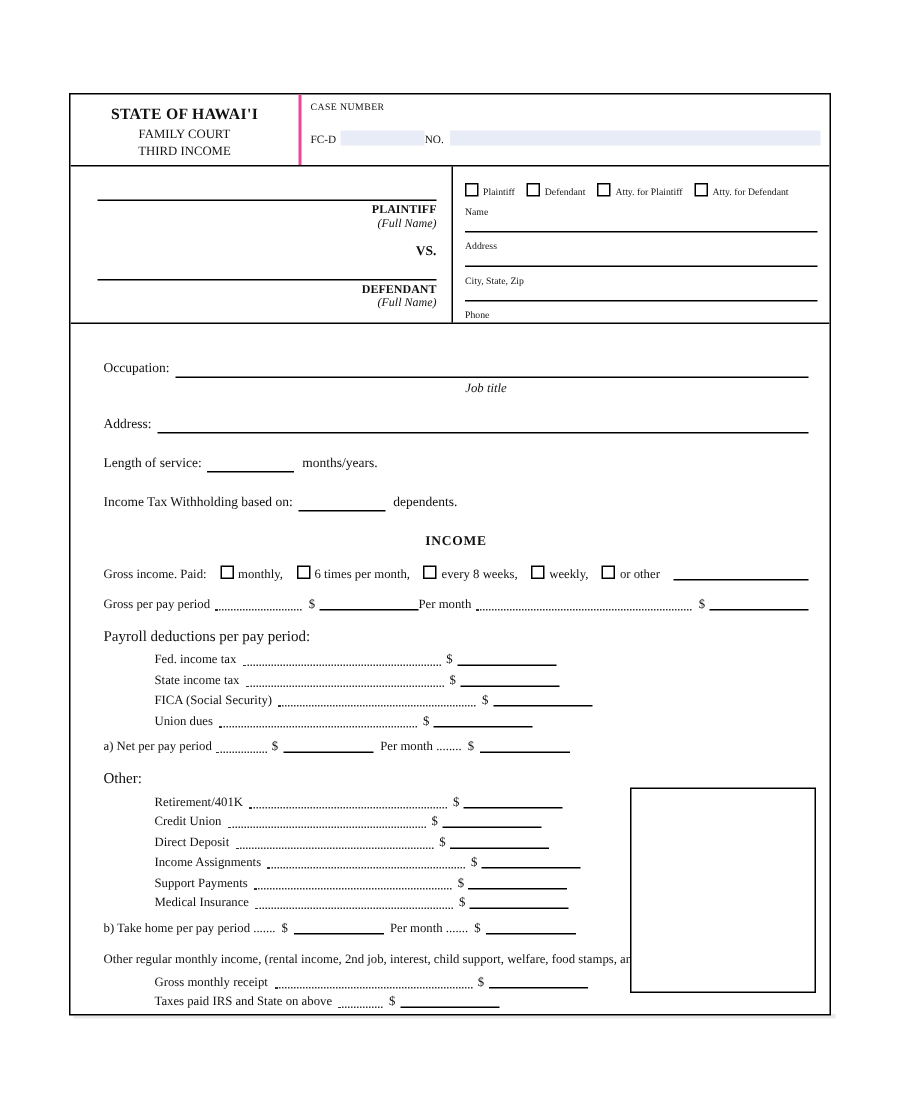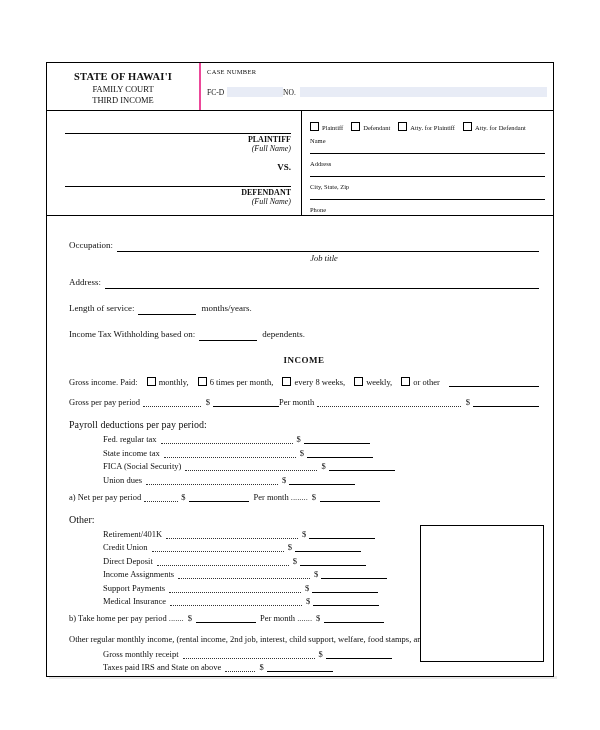--- a/index.html
+++ b/index.html
@@ -193,21 +193,21 @@
           <span>Per month</span>
           <span class="dots"></span>
           <span class="dollar">$</span>
           <span class="amt"></span>
         </div>
       </div>
 
       <div class="subhead">Payroll deductions per pay period:</div>
       <div class="items">
         <div class="item">
-          <span class="nm">Fed. regular tax</span>
+          <span class="nm">Fed. income tax</span>
           <span class="ld"></span>
           <span>$</span>
           <span class="ln"></span>
         </div>
         <div class="item">
           <span class="nm">State income tax</span>
           <span class="ld"></span>
           <span>$</span>
           <span class="ln"></span>
         </div>

